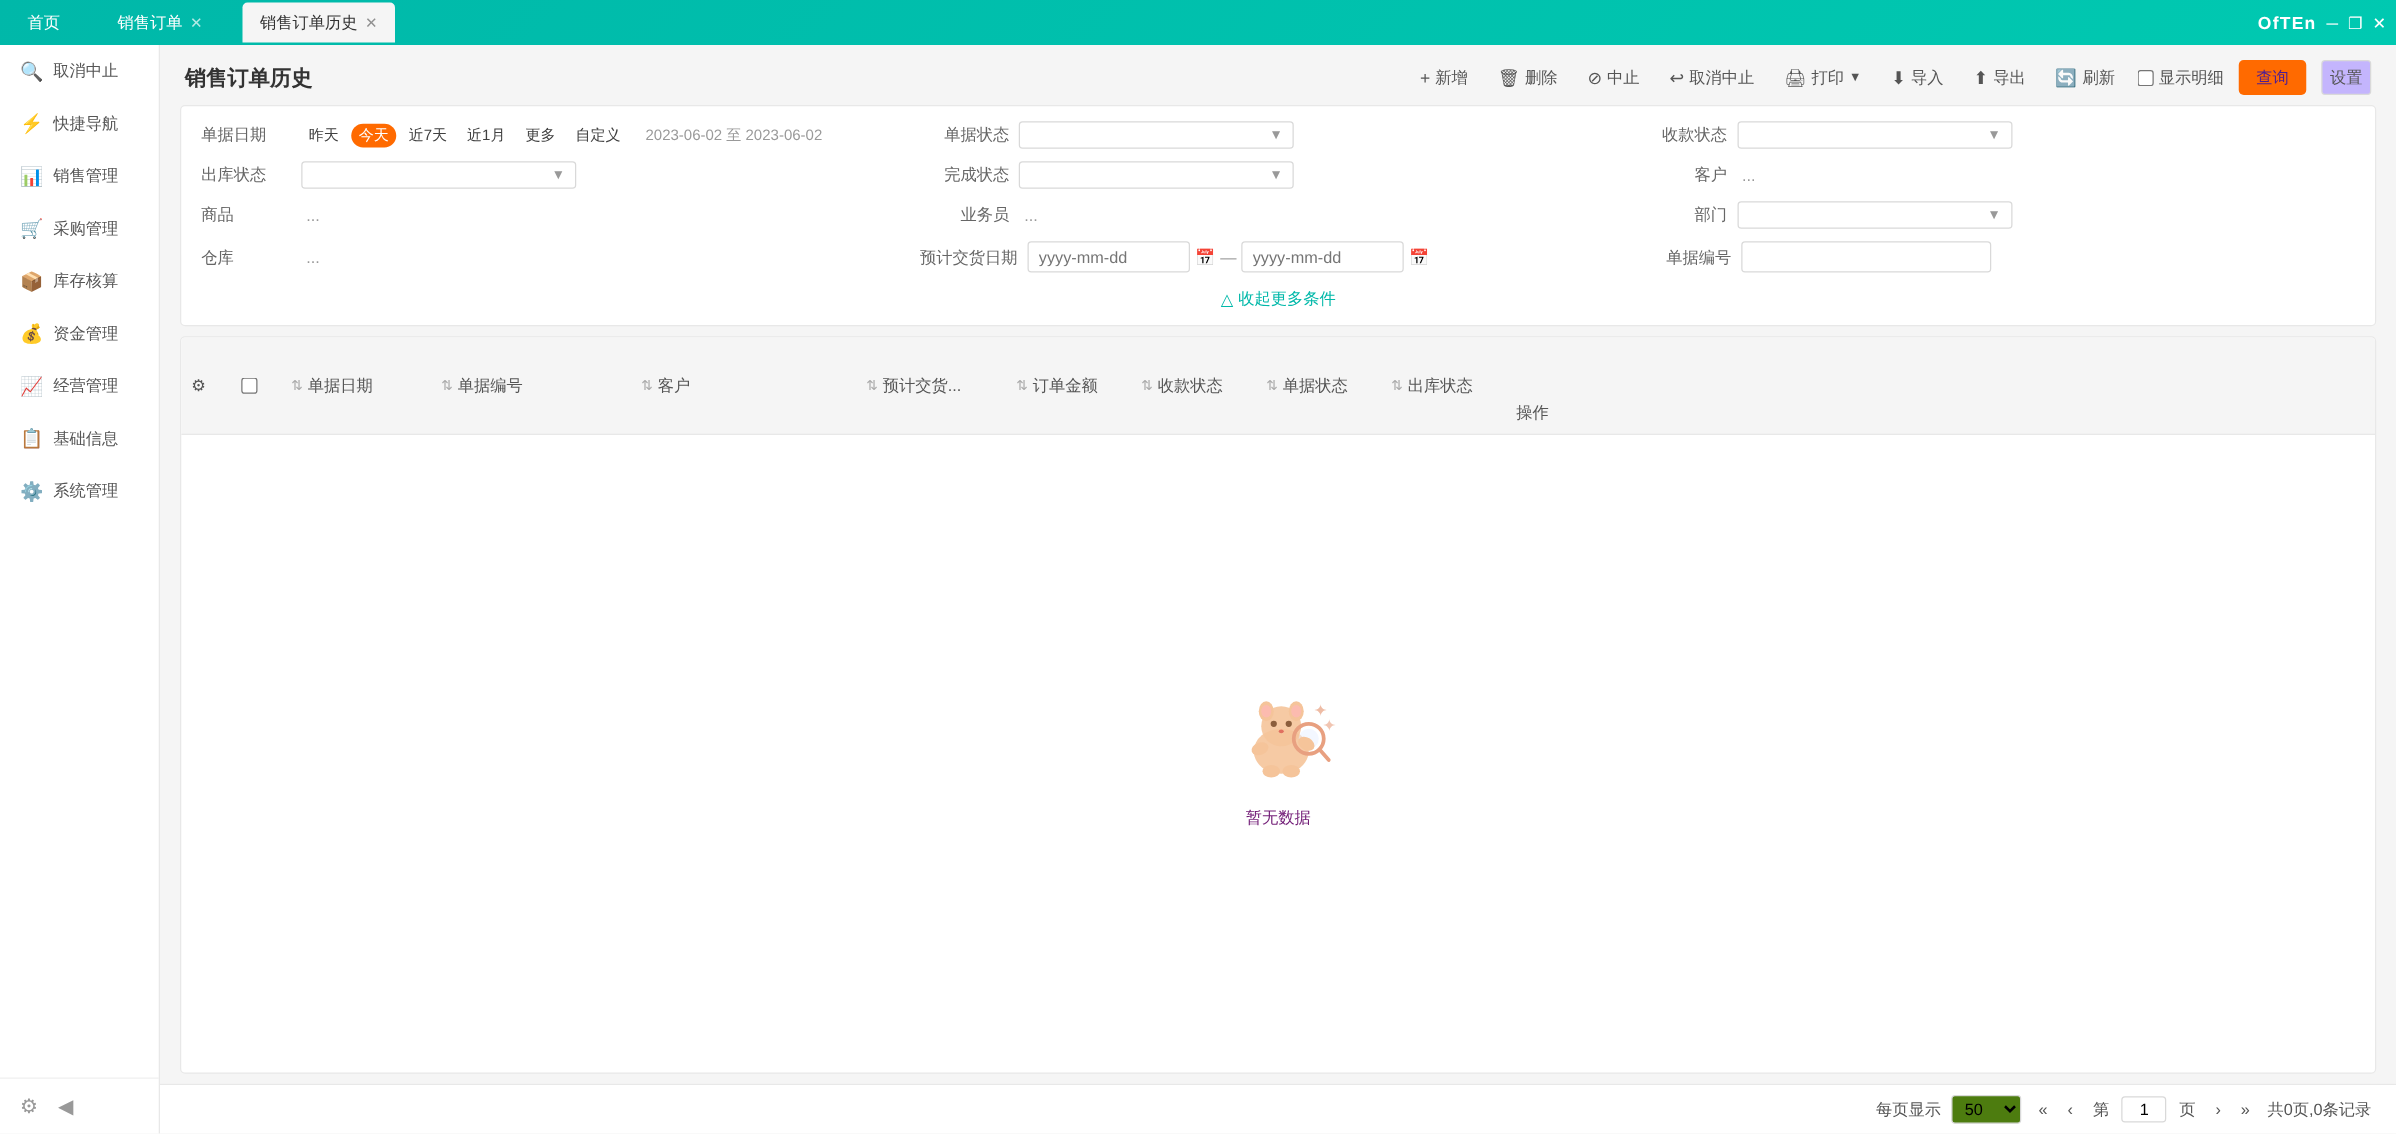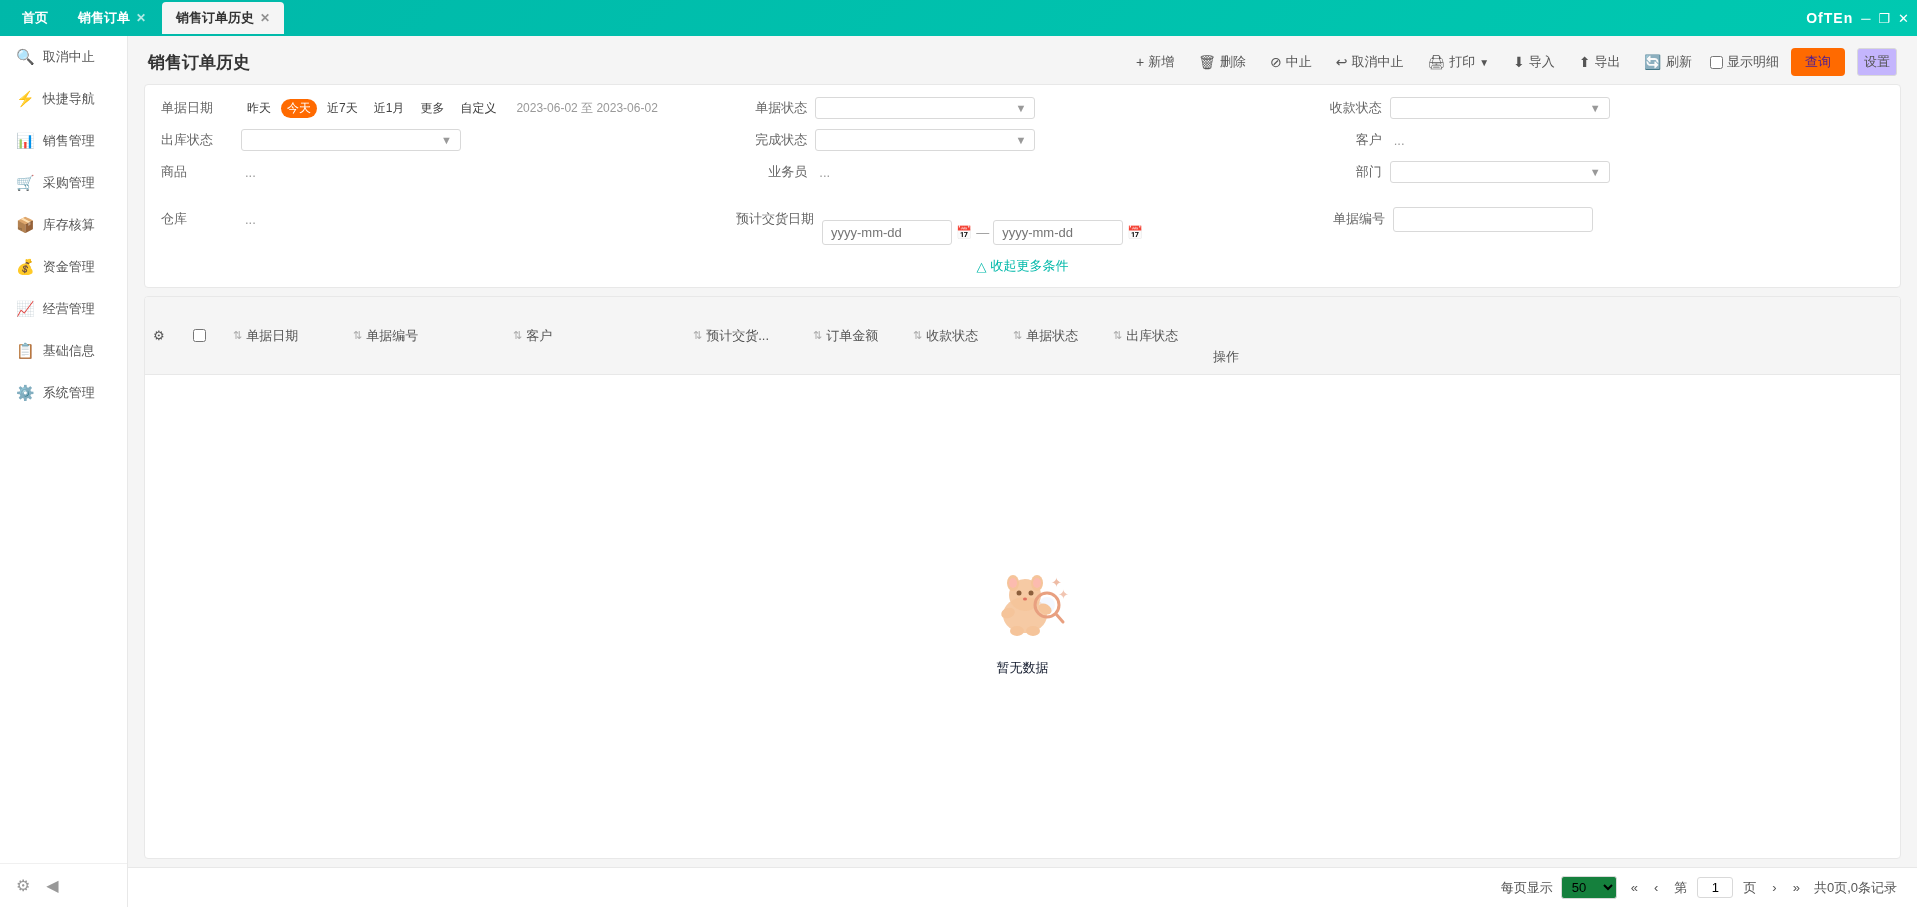--- a/index.html
+++ b/index.html
@@ -12,22 +12,21 @@
       display: flex;
       align-items: center;
       padding: 0 8px;
       justify-content: space-between;
       flex-shrink: 0;
     }
     .tabs-area {
       display: flex;
       align-items: center;
       height: 100%;
-      gap: 2px;
-      font-weight: bold;
+      gap: 18px;
     }
     .tab-item {
       display: flex;
       align-items: center;
       padding: 0 14px;
       height: 32px;
       border-radius: 4px 4px 0 0;
       cursor: pointer;
       color: #fff;
       font-size: 13px;
@@ -268,42 +267,42 @@
       display: flex;
       flex-direction: column;
       align-items: center;
       gap: 12px;
     }
     .empty-illustration {
       width: 100px;
       height: 90px;
     }
     .empty-text {
-      color: #0f172a;
+      color: #701a75;
       font-size: 13px;
     }
 
     
     .pagination-bar {
       display: flex;
       align-items: center;
       justify-content: flex-end;
       padding: 8px 20px;
       gap: 8px;
       background: #fff;
       border-top: 1px solid #e8e8e8;
       flex-shrink: 0;
       font-size: 13px;
       color: #555;
     }
     .pagination-select {
       border: 1px solid #d9d9d9;
       border-radius: 3px;
       padding: 2px 6px;
-      background: #15803d;
+      background: #4d7c0f;
       cursor: pointer;
     }
     .page-nav {
       display: flex;
       align-items: center;
       gap: 4px;
     }
     .page-nav span {
       cursor: pointer;
       padding: 2px 6px;
@@ -520,21 +519,21 @@
           </div>
         </div>
       </div>
 
       <div class="filter-row">
         <span class="filter-label">仓库</span>
         <div class="filter-control">
           <span class="dots-btn">...</span>
         </div>
         <span class="filter-label" style="width:90px;text-align:right;padding-right:8px;">预计交货日期</span>
-        <div class="filter-control" style="gap:4px;margin-top:27px;">
+        <div class="filter-control" style="gap:4px;">
           <input class="input-field" style="width: 130px;" placeholder="yyyy-mm-dd">
           <span class="calendar-icon">📅</span>
           <span style="color:#999;">—</span>
           <input class="input-field" style="width: 130px;" placeholder="yyyy-mm-dd">
           <span class="calendar-icon">📅</span>
         </div>
         <span class="filter-label" style="width:80px;text-align:right;padding-right:8px;">单据编号</span>
         <div class="filter-control">
           <input class="input-field" style="width: 200px;">
         </div>

